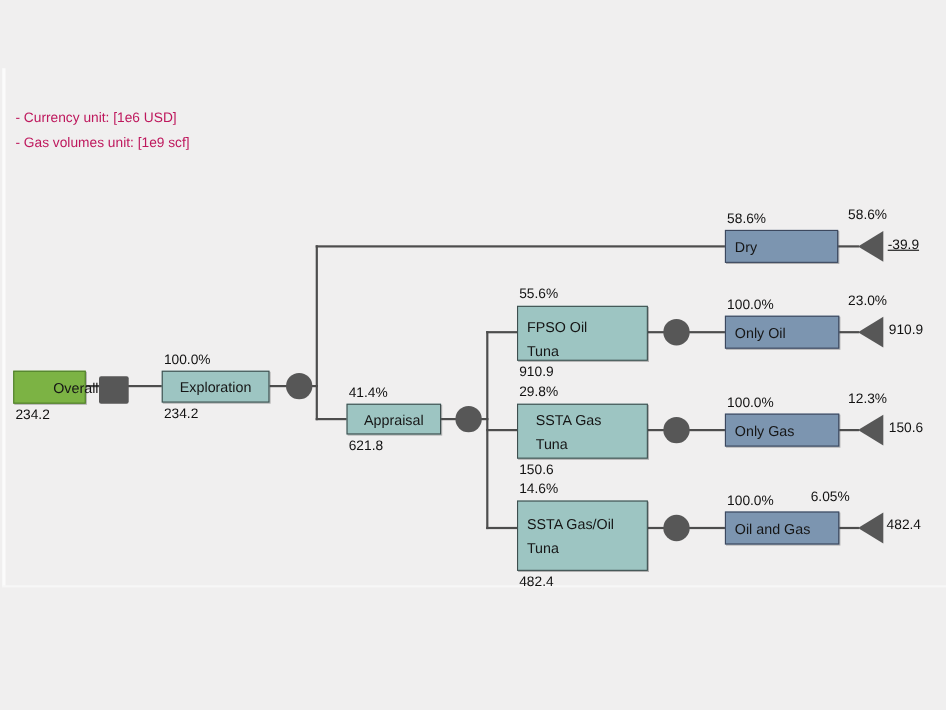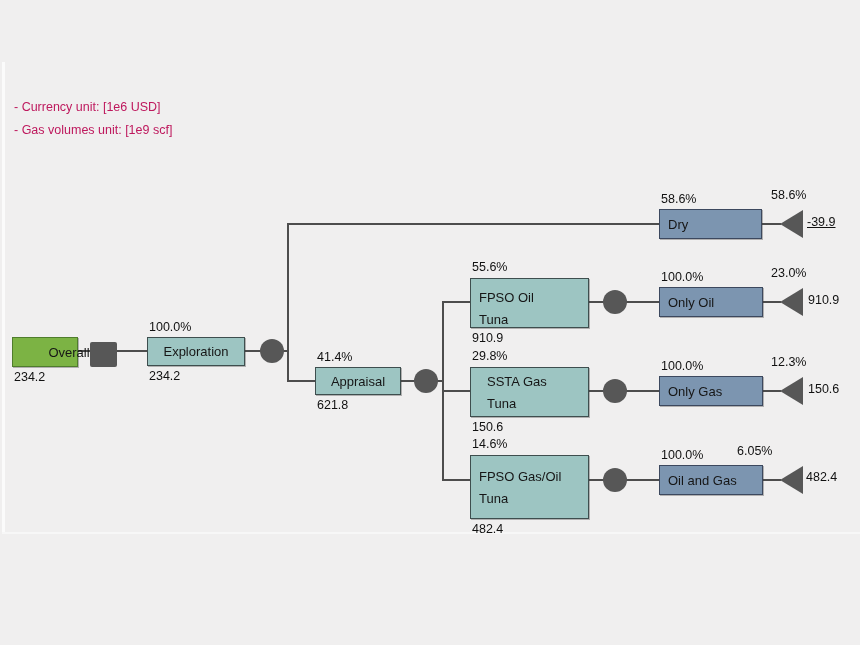--- a/index.html
+++ b/index.html
@@ -112,21 +112,21 @@
 
   <div class="node-box teal two-line" style="left:470px;top:367px;width:119px;height:50px;padding-left:16px;">
     <span class="prob">29.8%</span>
     <span>SSTA Gas</span>
     <span>Tuna</span>
     <span class="value">150.6</span>
   </div>
 
   <div class="node-box teal two-line" style="left:470px;top:455px;width:119px;height:64px;">
     <span class="prob">14.6%</span>
-    <span>FPSO Gas/Oil</span>
+    <span>SSTA Gas/Oil</span>
     <span>Tuna</span>
     <span class="value">482.4</span>
   </div>
 
   <div class="node-box blue left-align" style="left:659px;top:287px;width:104px;height:30px;">
     <span class="prob">100.0%</span>
     <span>Only Oil</span>
   </div>
 
   <div class="node-box blue left-align" style="left:659px;top:376px;width:104px;height:30px;">

